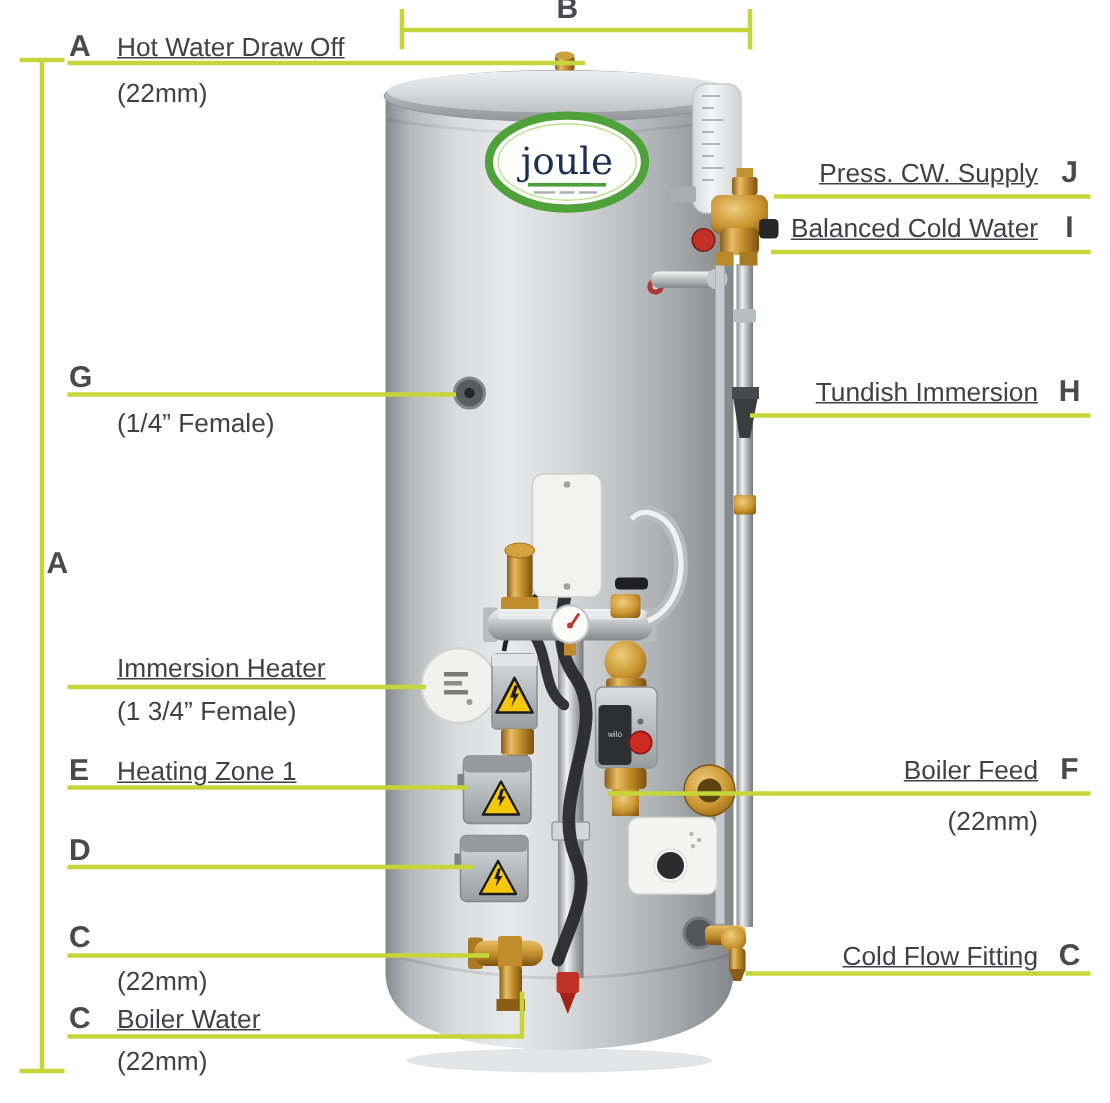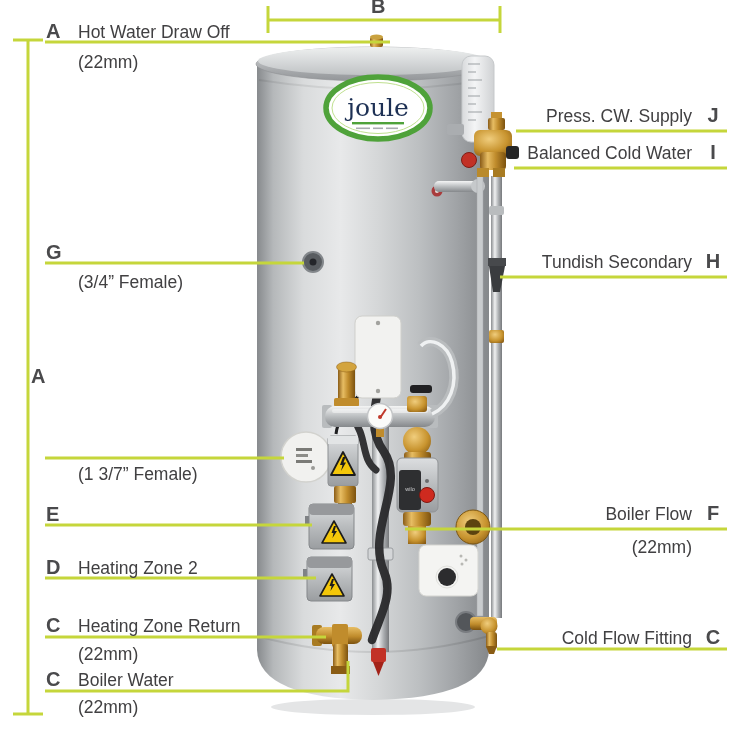--- a/index.html
+++ b/index.html
@@ -4,21 +4,21 @@
 <style>
   html,body{margin:0;padding:0;background:#fff;}
   .canvas{
     position:relative;width:740px;height:735px;background:#ffffff;overflow:hidden;
     font-family:"Liberation Sans", sans-serif;color:#414042;
   }
   .layer{position:absolute;left:0;top:0;}
   
   .lrow{position:absolute;left:46px;display:flex;align-items:baseline;line-height:21px;white-space:nowrap;}
   .ltr{display:inline-block;width:32px;font-size:20px;font-weight:bold;color:#4a4a4c;}
-  .ttl{font-size:17.5px;color:#414042;}
+  .ttl{font-size:17.5px;color:#414042;text-decoration:underline;}
   .sub{position:absolute;left:78px;font-size:17.5px;line-height:21px;color:#414042;white-space:nowrap;}
   
   .rrow{position:absolute;right:12px;display:flex;align-items:baseline;justify-content:flex-end;line-height:21px;white-space:nowrap;}
   .ltrR{display:inline-block;width:30px;text-align:center;font-size:20px;font-weight:bold;color:#4a4a4c;margin-left:6px;}
   .subR{position:absolute;font-size:17.5px;line-height:21px;color:#414042;white-space:nowrap;}
   .dim{position:absolute;font-size:20px;font-weight:bold;color:#4a4a4c;line-height:20px;}
 </style>
 </head>
 <body>
 
@@ -325,62 +325,65 @@
 
   <div class="lrow" style="top:21px">
     <span class="ltr">A</span>
     <span class="ttl">Hot Water Draw Off</span>
   </div>
   <div class="sub" style="top:52px">(22mm)</div>
 
   <div class="lrow" style="top:242px">
     <span class="ltr">G</span>
   </div>
-  <div class="sub" style="top:272px">(3/4” Female)</div>
-
-  <div class="sub" style="top:464px">(1 3/7” Female)</div>
+  <div class="sub" style="top:272px">(1/4” Female)</div>
+
+  <div class="lrow" style="top:435px">
+    <span class="ltr"></span>
+    <span class="ttl">Immersion Heater</span>
+  </div>
+  <div class="sub" style="top:464px">(1 3/4” Female)</div>
 
   <div class="lrow" style="top:504px">
     <span class="ltr">E</span>
+    <span class="ttl">Heating Zone 1</span>
   </div>
 
   <div class="lrow" style="top:557px">
     <span class="ltr">D</span>
-    <span class="ttl">Heating Zone 2</span>
   </div>
 
   <div class="lrow" style="top:615px">
     <span class="ltr">C</span>
-    <span class="ttl">Heating Zone Return</span>
   </div>
   <div class="sub" style="top:644px">(22mm)</div>
 
   <div class="lrow" style="top:669px">
     <span class="ltr">C</span>
     <span class="ttl">Boiler Water</span>
   </div>
   <div class="sub" style="top:697px">(22mm)</div>
 
   <div class="rrow" style="top:105px">
     <span class="ttl">Press. CW. Supply</span>
     <span class="ltrR">J</span>
   </div>
 
   <div class="rrow" style="top:142px">
     <span class="ttl">Balanced Cold Water</span>
     <span class="ltrR">I</span>
   </div>
 
   <div class="rrow" style="top:251px">
-    <span class="ttl">Tundish Secondary</span>
+    <span class="ttl">Tundish Immersion</span>
     <span class="ltrR">H</span>
   </div>
 
   <div class="rrow" style="top:503px">
-    <span class="ttl">Boiler Flow</span>
+    <span class="ttl">Boiler Feed</span>
     <span class="ltrR">F</span>
   </div>
   <div class="subR" style="top:537px;right:48px">(22mm)</div>
 
   <div class="rrow" style="top:627px">
     <span class="ttl">Cold Flow Fitting</span>
     <span class="ltrR">C</span>
   </div>
 
 </div>

